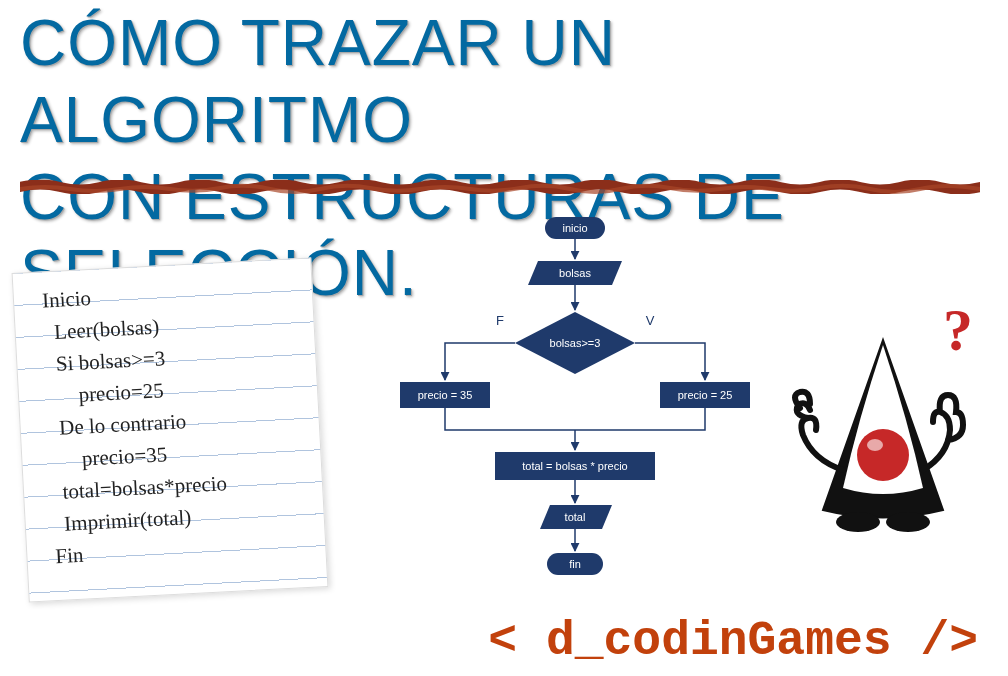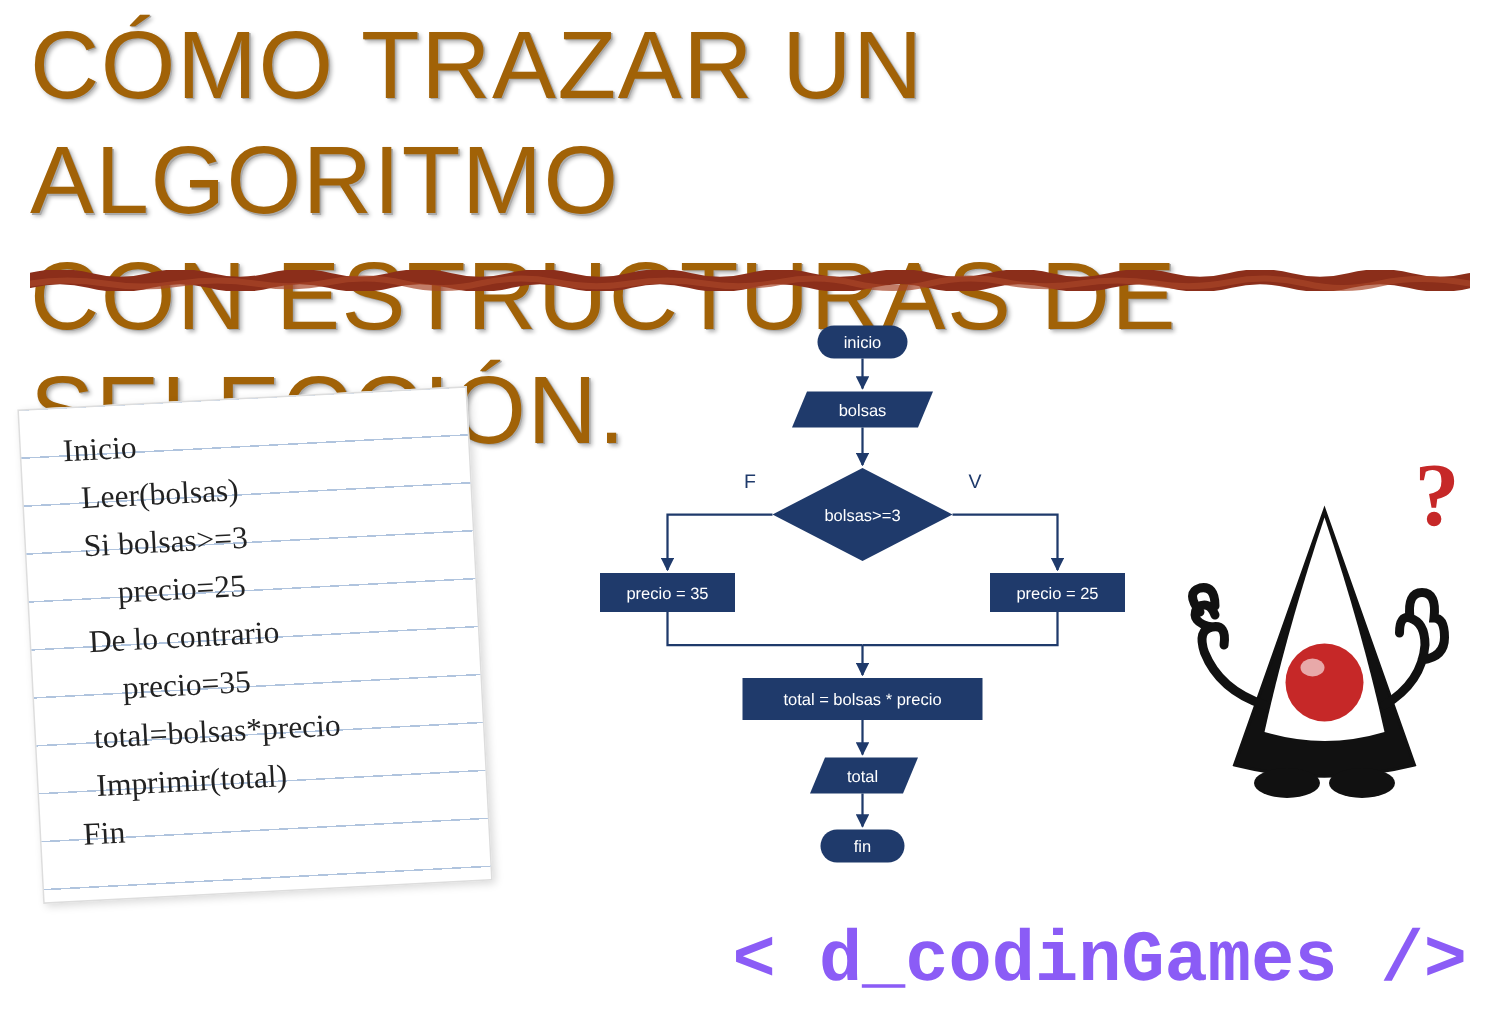--- a/index.html
+++ b/index.html
@@ -15,21 +15,21 @@
   .title {
     position: absolute;
     top: 5px;
     left: 20px;
     right: 20px;
     font-family: "Trebuchet MS", "Century Gothic", sans-serif;
     font-size: 64px;
     font-weight: 300;
     letter-spacing: 1px;
     line-height: 1.2;
-    color: #a16207;
+    color: #0369a1;
     text-shadow: 1px 1px 0 #aaa, 2px 2px 3px rgba(0,0,0,0.3);
     text-transform: uppercase;
     font-stretch: condensed;
   }
 
   .underline {
     position: absolute;
     top: 180px;
     left: 20px;
     width: 960px;
@@ -91,21 +91,21 @@
   }
 
   
   .brand {
     position: absolute;
     bottom: 8px;
     right: 30px;
     font-family: "Courier New", monospace;
     font-size: 48px;
     font-weight: bold;
-    color: #8b5cf6;
+    color: #c2410c;
   }
 </style>
 </head>
 <body>
 
 <div class="title">
   <div>CÓMO TRAZAR UN ALGORITMO</div>
   <div>CON ESTRUCTURAS DE SELECCIÓN.</div>
 </div>
 

